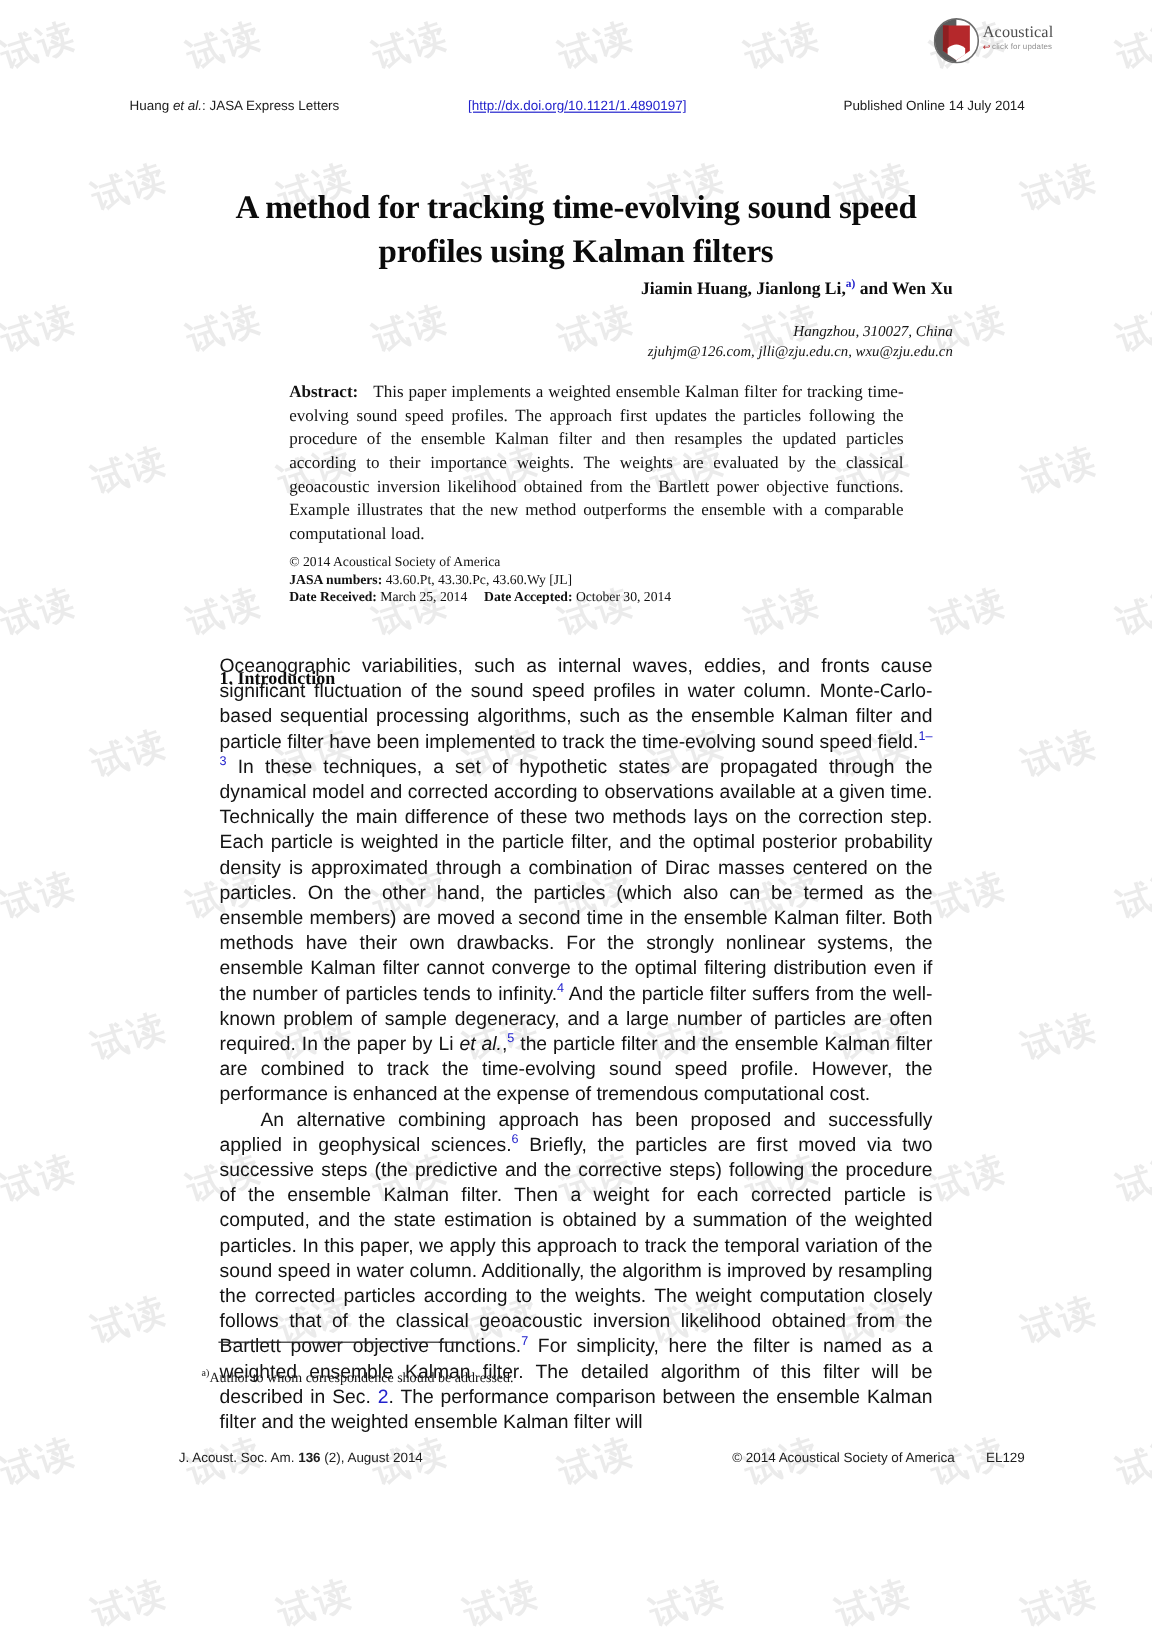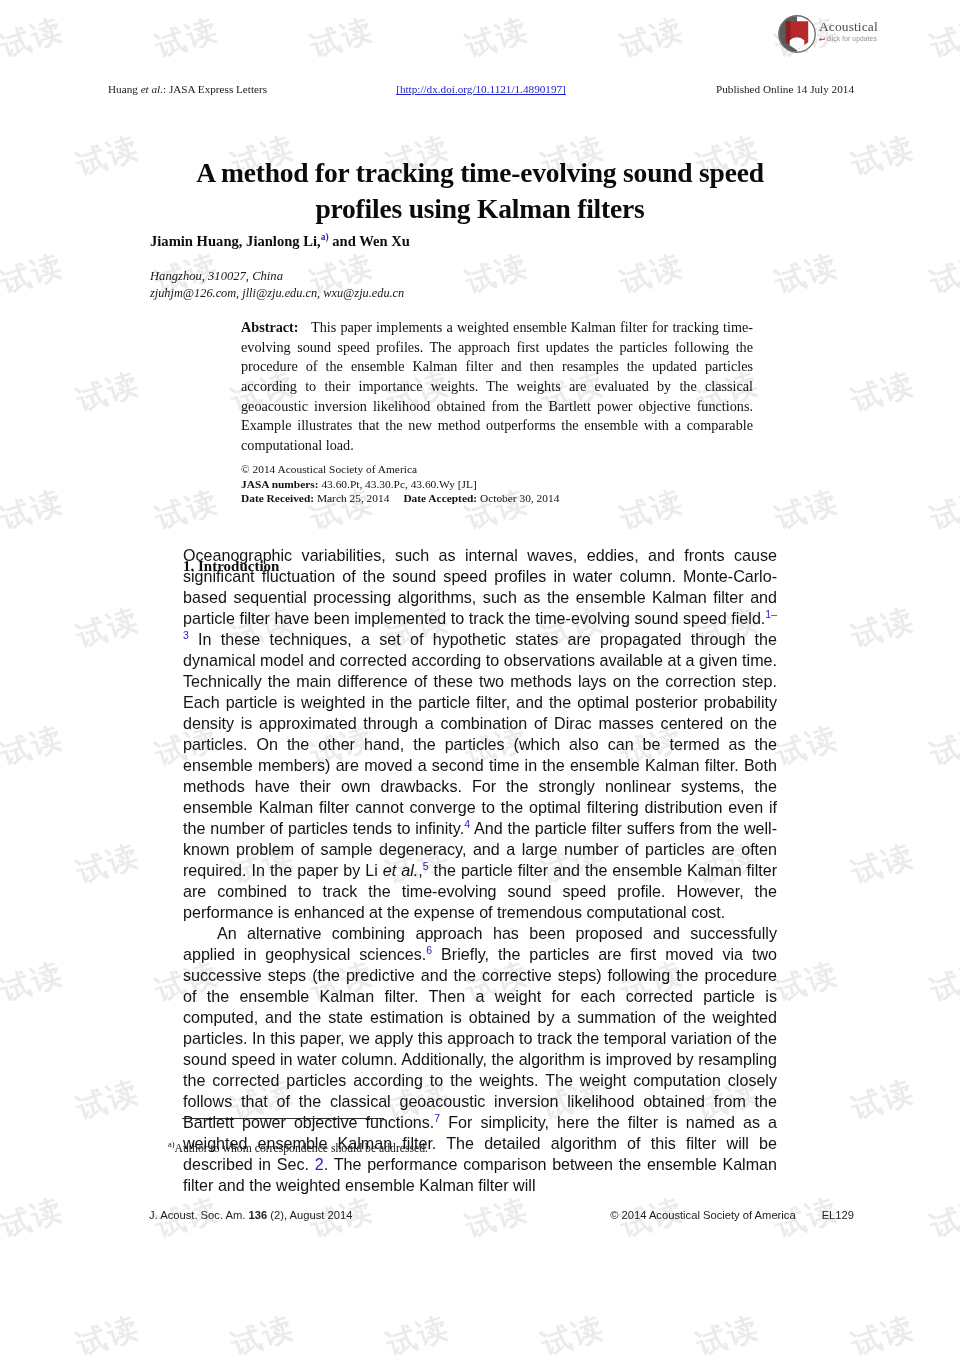--- a/index.html
+++ b/index.html
@@ -85,21 +85,21 @@
     line-height: 1;
   }
 
   
   #running-head {
     position: absolute;
     top: 83px;
     left: 108px;
     width: 746px;
     height: 18px;
-    font-family: Liberation Serif, serif;
+    font-family: Liberation Sans, sans-serif;
     font-size: 11.2px;
     color: #1c1c1c;
   }
   #running-head .rh-left { position: absolute; left: 0; top: 0; white-space: nowrap; }
   #running-head .rh-left i { font-style: italic; }
   #running-head .rh-mid {
     position: absolute;
     left: 50%;
     top: 0;
     transform: translateX(-50%);
@@ -120,23 +120,23 @@
     font-size: 27.5px;
     line-height: 1.28;
     color: #0b0b0b;
     letter-spacing: -0.2px;
   }
 
   
   #authors {
     position: absolute;
     top: 232px;
-    left: 150px;
+    left: 134px;
     width: 660px;
-    text-align: left;
+    text-align: right;
   }
   #authors .au-names {
     font-family: "Liberation Serif", serif;
     font-weight: 700;
     font-size: 14.6px;
     color: #0d0d0d;
   }
   #authors .au-names sup { font-size: 9.5px; color: #2222cc; font-weight: 700; }
   #authors .au-affil {
     font-family: "Liberation Serif", serif;

